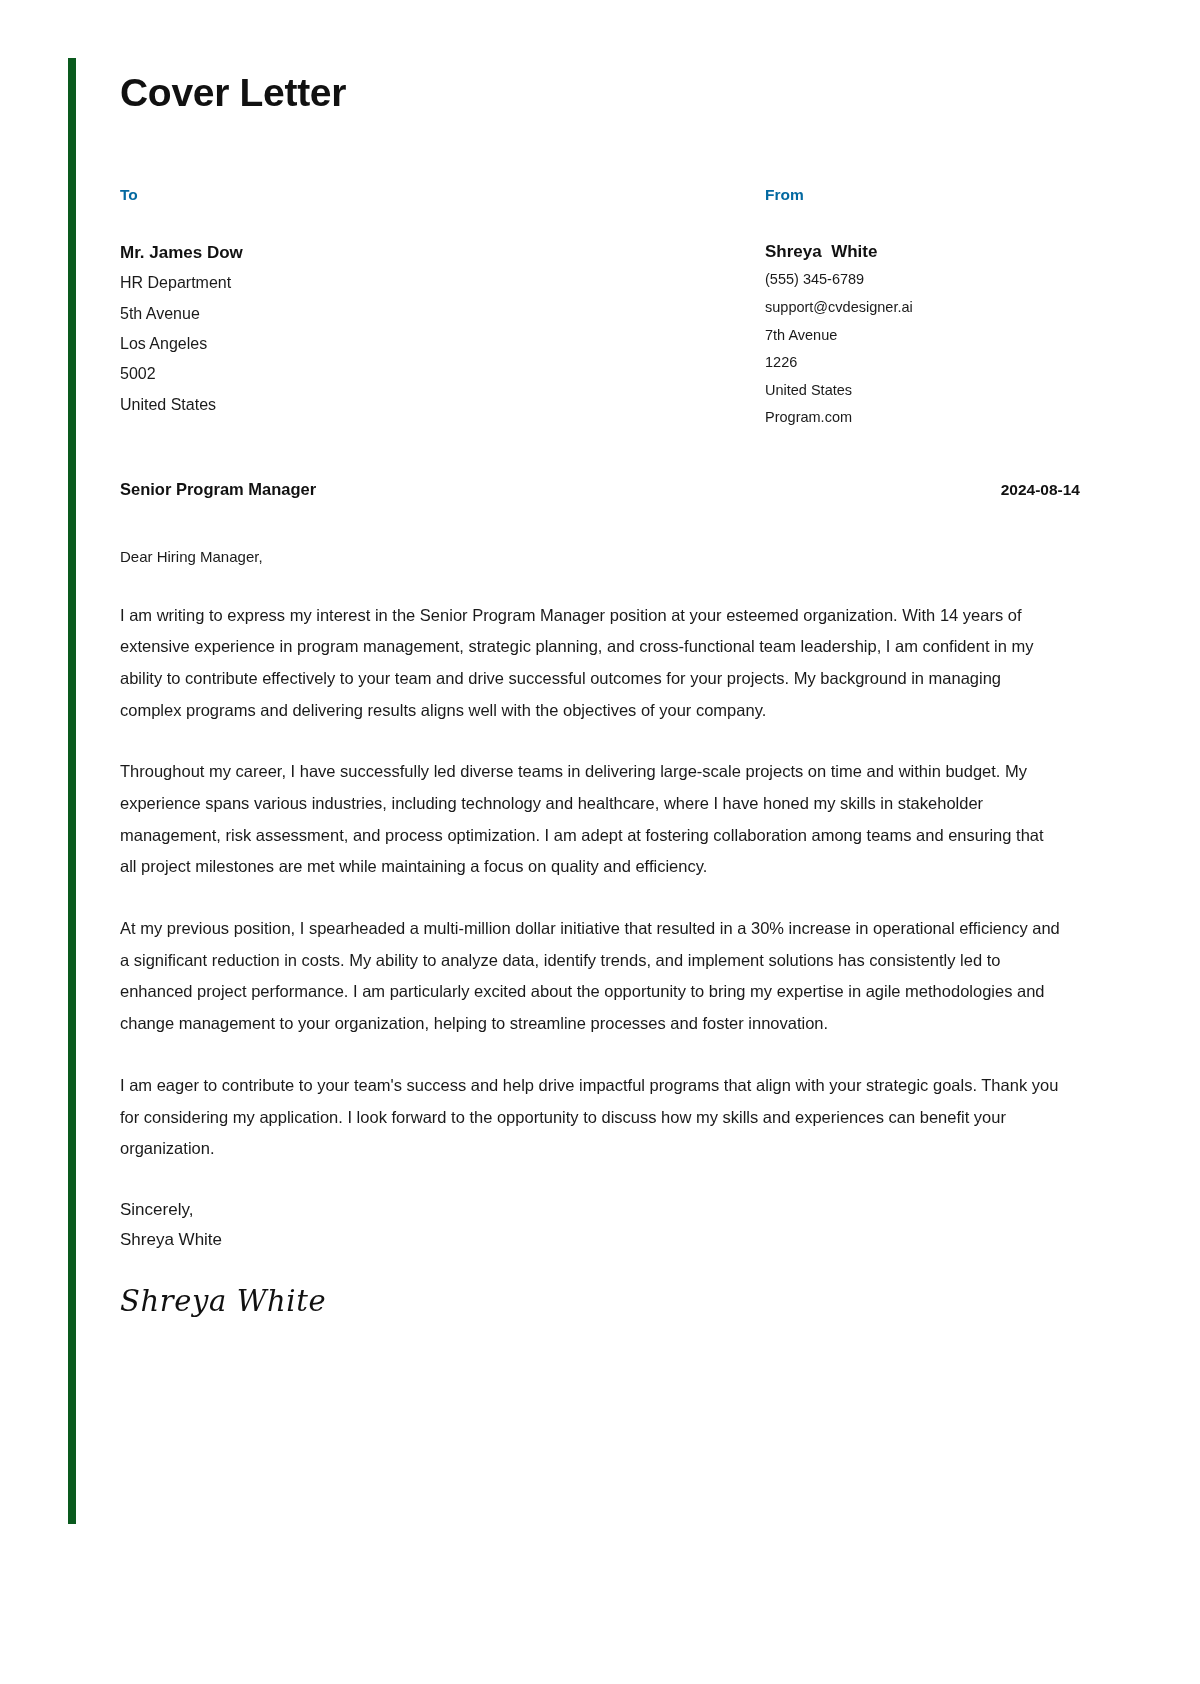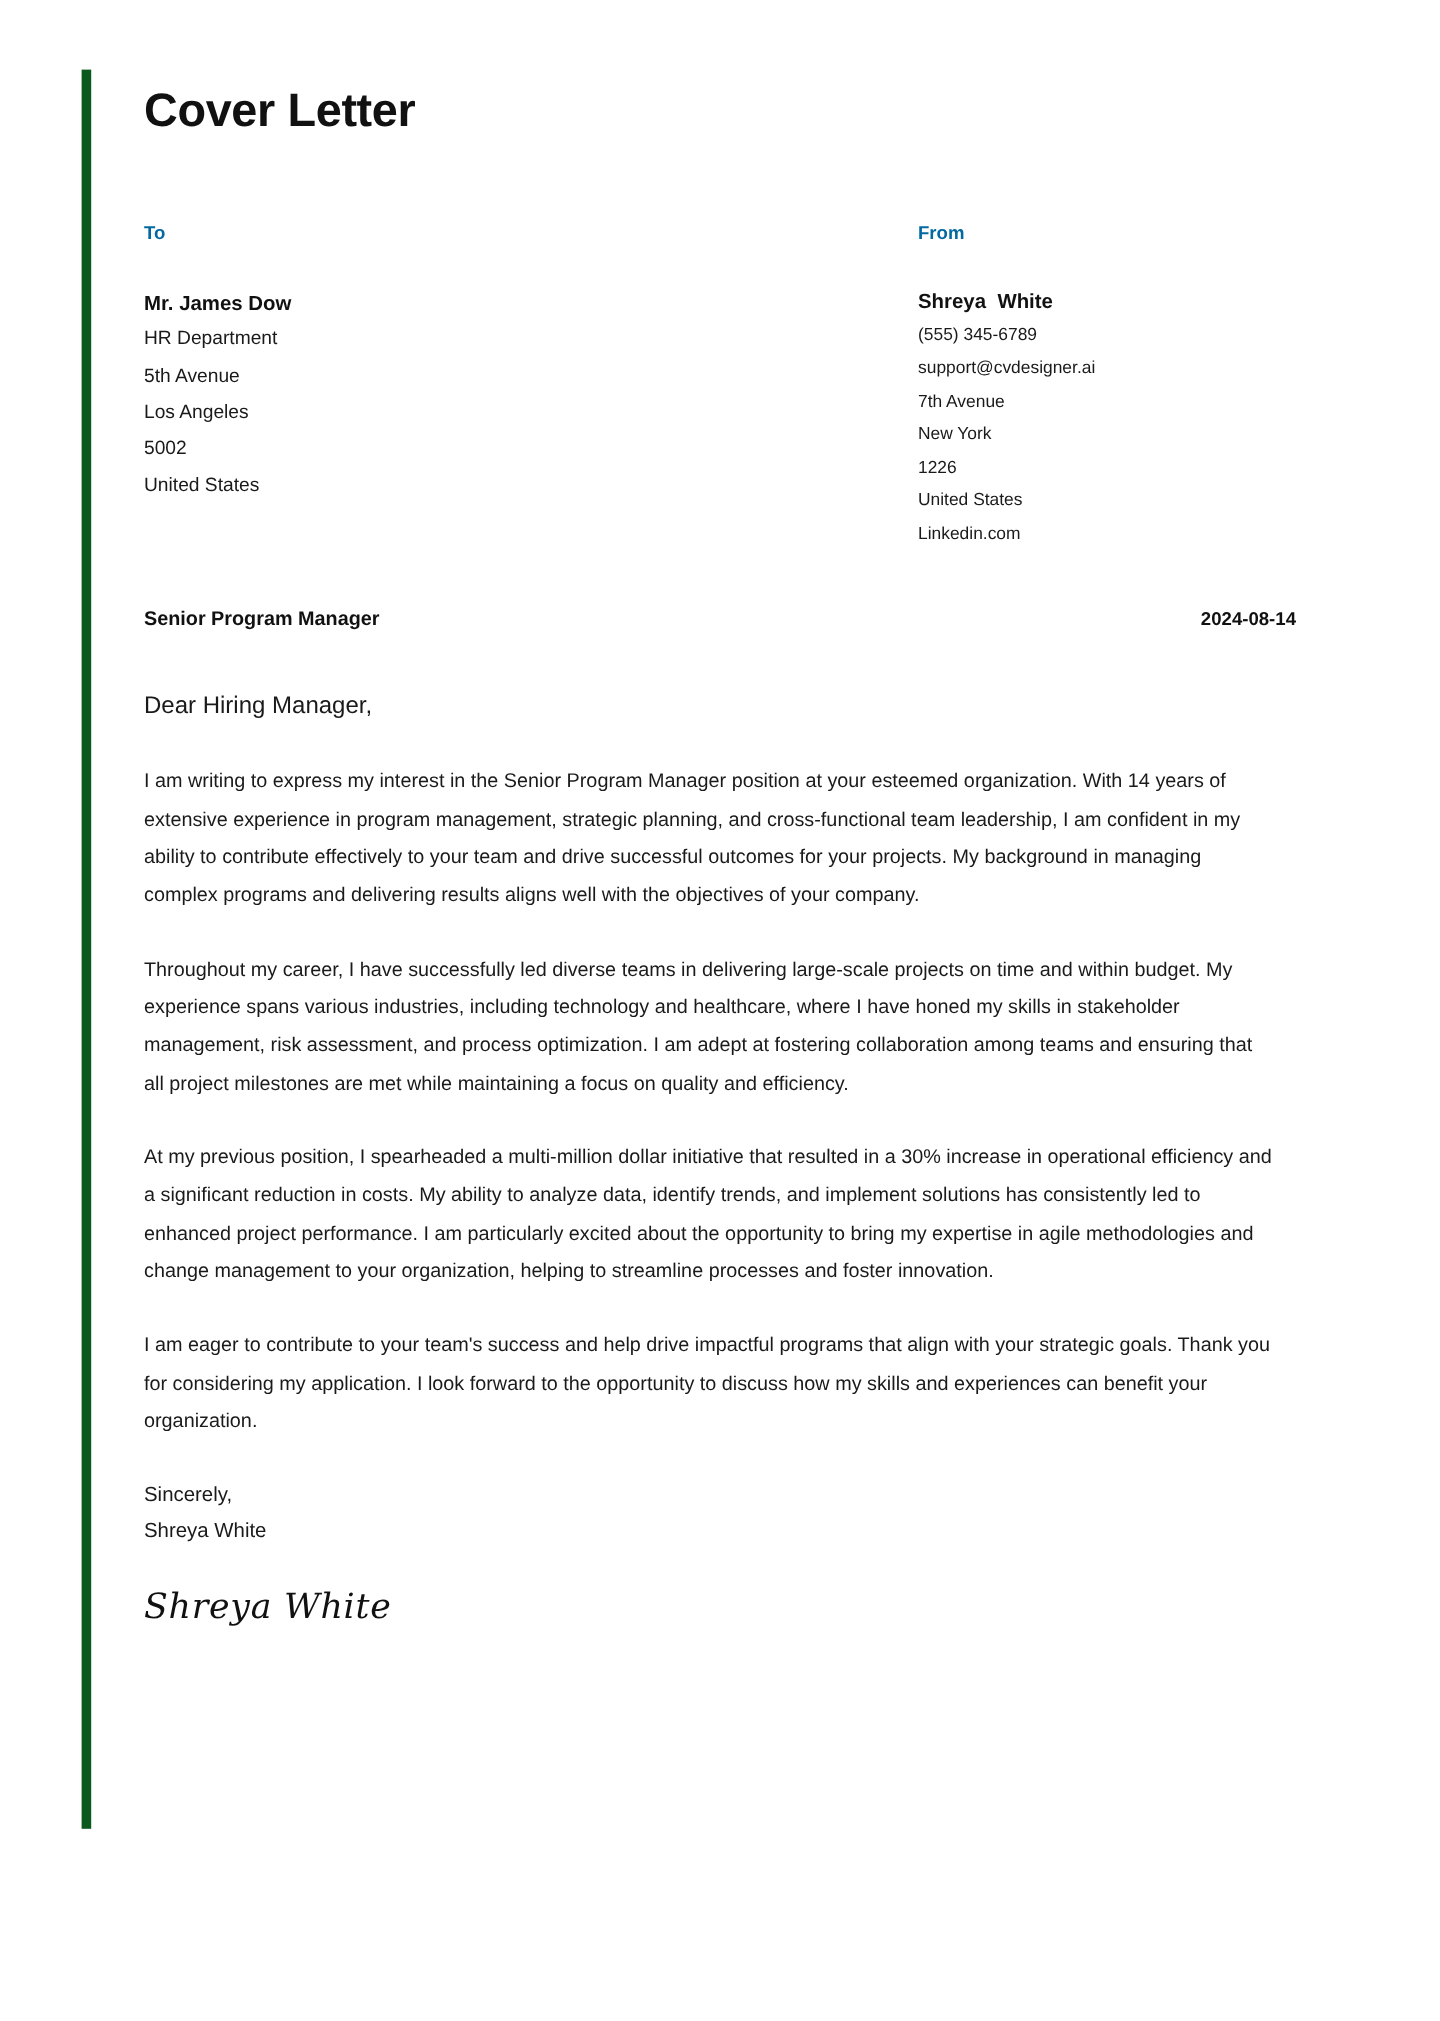--- a/index.html
+++ b/index.html
@@ -111,21 +111,21 @@
     font-weight: bold;
     color: #111111;
     line-height: 1.2;
   }
 
   
   .body-block {
     margin-top: 44px;
   }
   .salutation {
-    font-size: 20px;
+    font-size: 15px;
     line-height: 1.75;
     color: #1a1a1a;
     margin: 0 0 30px 0;
   }
   .para {
     font-size: 16.5px;
     line-height: 1.92;
     color: #1a1a1a;
     margin: 0 16px 30px 0;
     text-align: left;
@@ -172,24 +172,23 @@
         <div class="addr-line">5002</div>
         <div class="addr-line">United States</div>
       </div>
 
       <div class="addr-col-from">
         <div class="addr-heading">From</div>
         <div class="addr-name">Shreya  White</div>
         <div class="addr-line">(555) 345-6789</div>
         <div class="addr-line">support@cvdesigner.ai</div>
         <div class="addr-line">7th Avenue</div>
-        <div class="addr-line">New York</div>
         <div class="addr-line">1226</div>
         <div class="addr-line">United States</div>
-        <div class="addr-line">Linkedin.com</div>
+        <div class="addr-line">Program.com</div>
       </div>
 
     </div>
 
     <div class="subject-row">
       <div class="subject-title">Senior Program Manager</div>
       <div class="subject-date">2024-08-14</div>
     </div>
 
     <div class="body-block">

